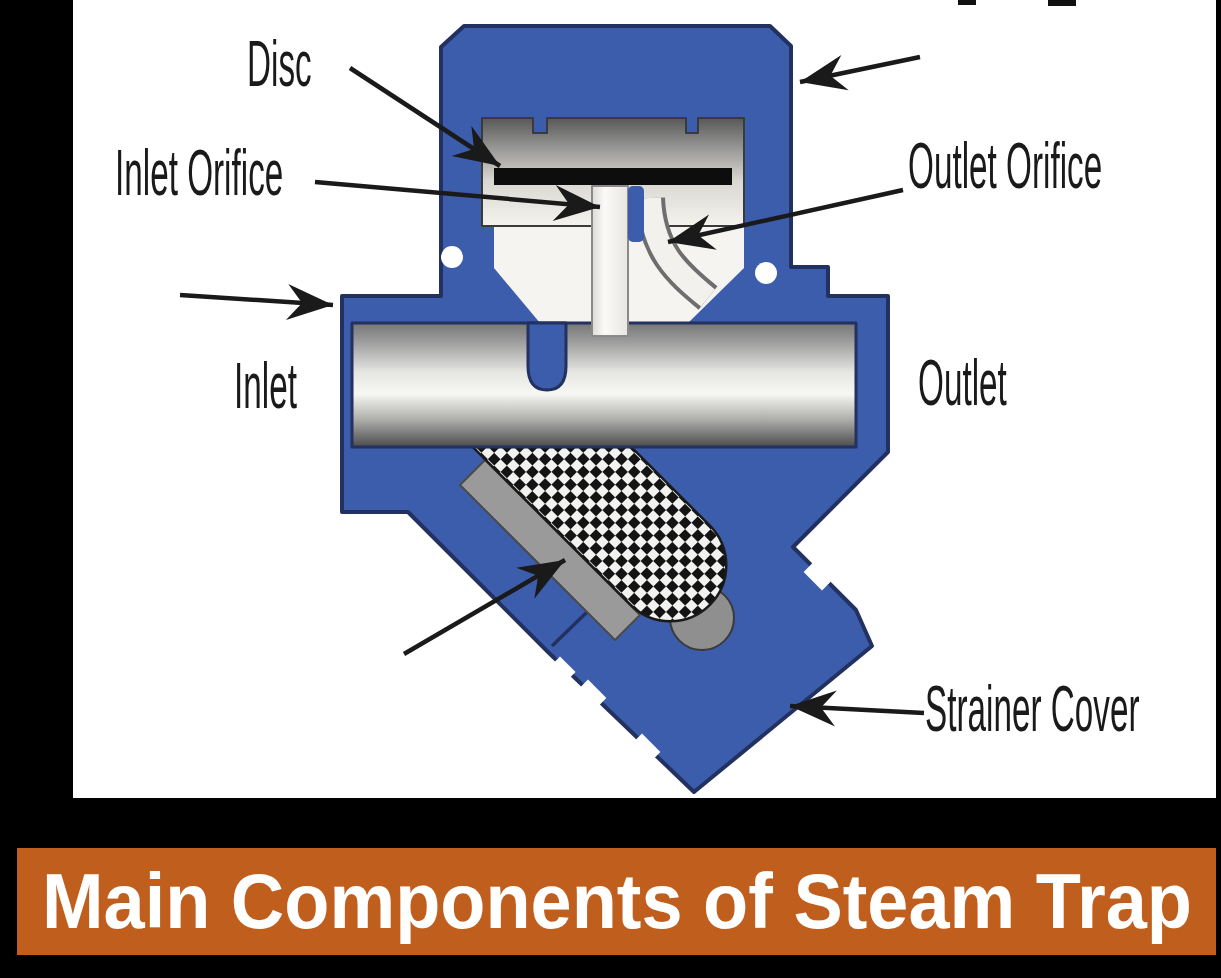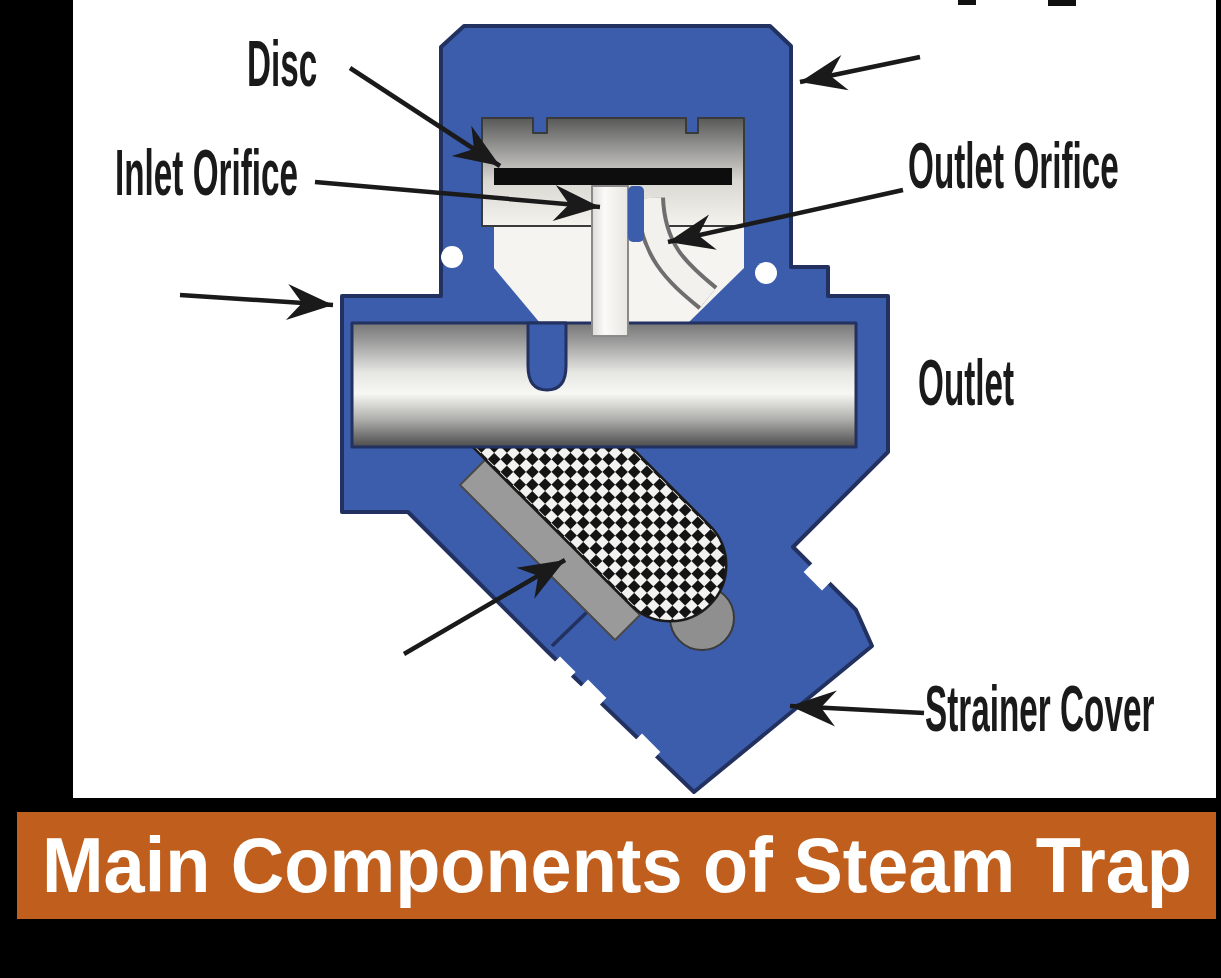--- a/index.html
+++ b/index.html
@@ -8,35 +8,35 @@
     background:#000; overflow:hidden;
     font-family:"Liberation Sans", sans-serif;
   }
   .panel {
     position:absolute; left:73px; top:0; width:1143px; height:798px;
     background:#fff;
   }
   svg.diagram { position:absolute; left:0; top:0; width:1221px; height:978px; }
   .lbl {
     position:absolute; white-space:nowrap;
-    font-weight:bold; font-size:64px; line-height:1;
+    font-weight:normal; font-size:64px; line-height:1;
     color:#1a1a1a;
   }
   .lbl .sx { display:inline-block; transform:scaleX(0.52); transform-origin:0 0; }
   .lbl-disc            { left:247px; top:32px;  }
   .lbl-cover           { left:930px; top:22px;  }
   .lbl-inlet-orifice   { left:115px; top:141px; }
   .lbl-outlet-orifice  { left:908px; top:134px; }
   .lbl-body            { left:95px;  top:257px; }
   .lbl-inlet           { left:234px; top:354px; }
   .lbl-outlet          { left:918px; top:351px; }
   .lbl-strainer        { left:226px; top:643px; }
   .lbl-strainer-cover  { left:925px; top:677px; }
   .banner {
-    position:absolute; left:17px; top:812px; width:1199px; height:107px;
+    position:absolute; left:17px; top:848px; width:1199px; height:107px;
     background:#C05F1D;
     display:flex; align-items:center; justify-content:center;
   }
   .banner .txt {
     font-weight:bold; font-size:77px; color:#fff; white-space:nowrap;
     transform:scaleX(0.96); transform-origin:center;
   }
 </style>
 </head>
 <body>
@@ -132,20 +132,21 @@
       <line x1="903" y1="190" x2="668" y2="242" marker-end="url(#ah)"></line>
       <line x1="180" y1="295" x2="333" y2="305" marker-end="url(#ah)"></line>
       <line x1="404" y1="654" x2="565" y2="560" marker-end="url(#ah)"></line>
       <line x1="924" y1="713" x2="790" y2="706" marker-end="url(#ah)"></line>
     </g>
   </svg>
 
   <div class="lbl lbl-disc"><span class="sx">Disc</span></div>
   <div class="lbl lbl-inlet-orifice"><span class="sx">Inlet Orifice</span></div>
   <div class="lbl lbl-outlet-orifice"><span class="sx">Outlet Orifice</span></div>
+  <div class="lbl lbl-inlet"><span class="sx">Inlet</span></div>
   <div class="lbl lbl-outlet"><span class="sx">Outlet</span></div>
   <div class="lbl lbl-strainer-cover"><span class="sx">Strainer Cover</span></div>
 
   <div class="banner" style="background: rgb(192, 95, 29);">
     <span class="txt" style="color: rgb(255, 255, 255);">Main Components of Steam Trap</span>
   </div>
 
 </div>
 
 </body></html>

